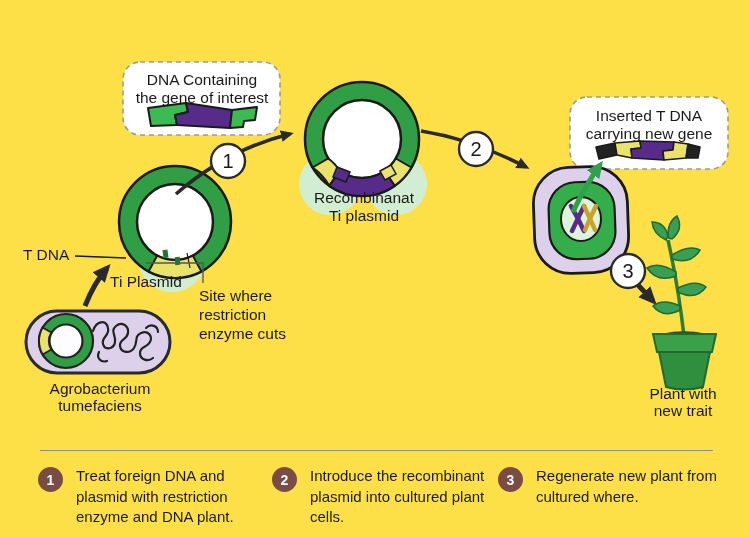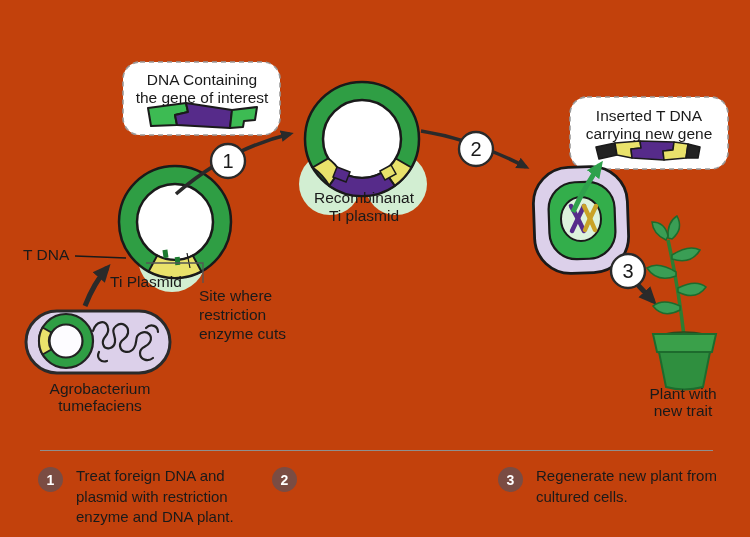--- a/index.html
+++ b/index.html
@@ -1,17 +1,17 @@
 <!DOCTYPE html>
 <html style="--green: #2f9e44; --bright-green: #3dbb53; --cell-green: #33ae4b; --yellow: #e9e26b; --purple: #562b8a; --lavender: #dcd0ea; --glow: #d2eed2; --mint: #ddf3dc; --chrom-gold: #c9a227; --brown: #7a4c43; --leaf: #3a9e55; --stem: #2e7d32; --pot-rim: #3aa04a; --pot-body: #2f8f3f; --pot-dark: #1d6b2d; --soil: #46702e; --outline: #1a1a1a; --arrow: #2a2a2a; --arrow-green: #2fa14c; --text: #1a1a1a; --divider: #8f8f8f; --dashed-border: #9a9a9a; --dna-black: #222222;"><head>
 <meta charset="utf-8">
 <style>
   html,body{margin:0;padding:0;background:#fff;}
   body{width:750px;height:537px;position:relative;font-family:"Liberation Sans",sans-serif;overflow:hidden;}
-  .stage{position:absolute;left:0;top:0;width:750px;height:537px;background:#c2410c;}
+  .stage{position:absolute;left:0;top:0;width:750px;height:537px;background:#fde047;}
   svg{position:absolute;left:0;top:0;}
   svg text{font-family:"Liberation Sans",sans-serif;}
   .lbl{font-size:15.5px;fill:var(--text,#1a1a1a);}
   .ctr{text-anchor:middle;}
   .num{font-size:20px;fill:var(--text,#1a1a1a);text-anchor:middle;}
   .divider{position:absolute;left:40px;top:450px;width:673px;height:0;border-top:1.5px solid var(--divider,#8f8f8f);}
   .step{position:absolute;top:466px;display:flex;gap:13px;}
   .badge{width:25px;height:25px;border-radius:50%;background:var(--brown,#7a4c43);color:#fff;
          font-size:14px;font-weight:bold;display:flex;align-items:center;justify-content:center;
          flex:0 0 auto;margin-top:1px;}
@@ -156,19 +156,20 @@
 </svg>
 
 <div class="divider"></div>
 
 <div class="step step1">
   <div class="badge">1</div>
   <div class="txt">Treat foreign DNA and plasmid with restriction enzyme and DNA plant.</div>
 </div>
 <div class="step step2">
   <div class="badge">2</div>
+  <div class="txt">Introduce the recombinant plasmid into cultured plant cells.</div>
 </div>
 <div class="step step3">
   <div class="badge">3</div>
-  <div class="txt">Regenerate new plant from cultured cells.</div>
+  <div class="txt">Regenerate new plant from cultured where.</div>
 </div>
 
 </div>
 
 </body></html>

